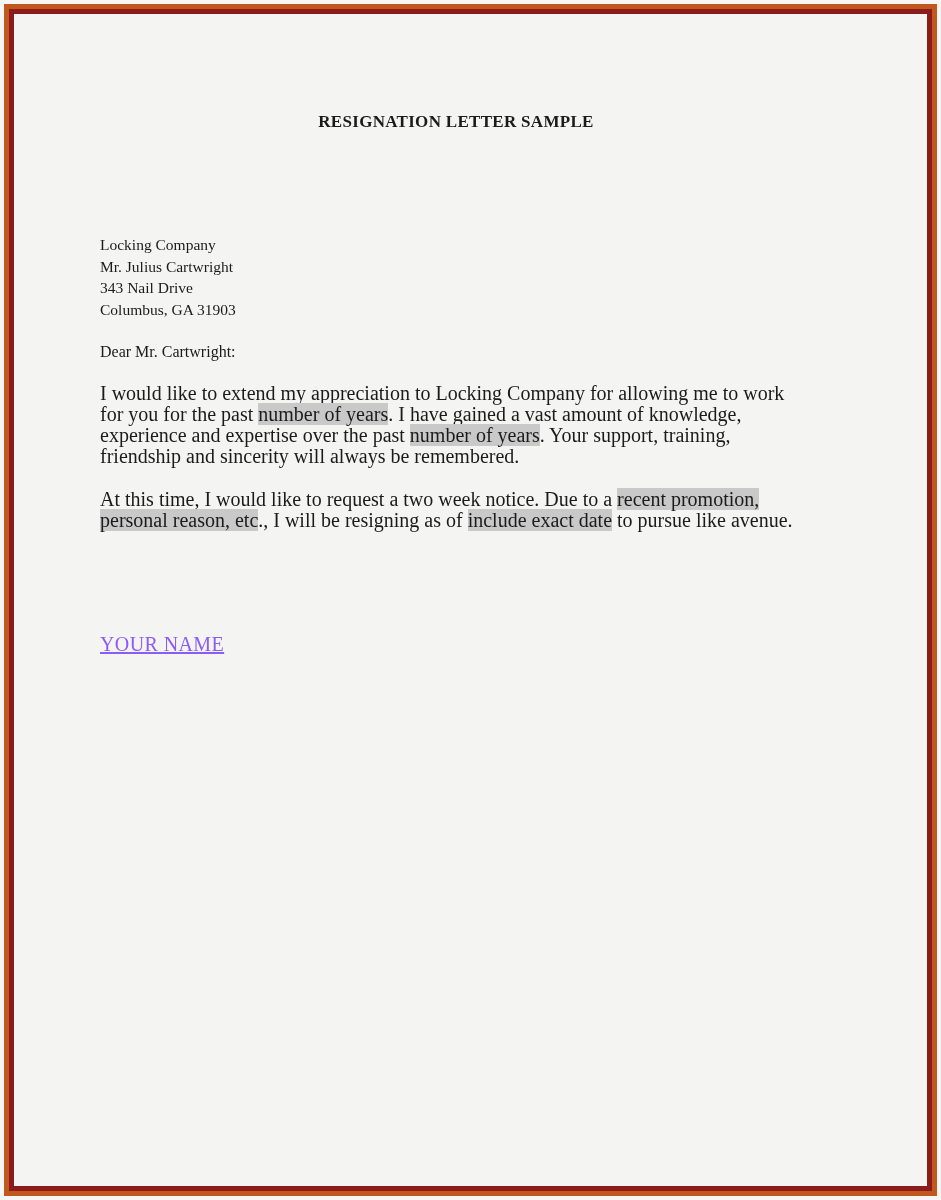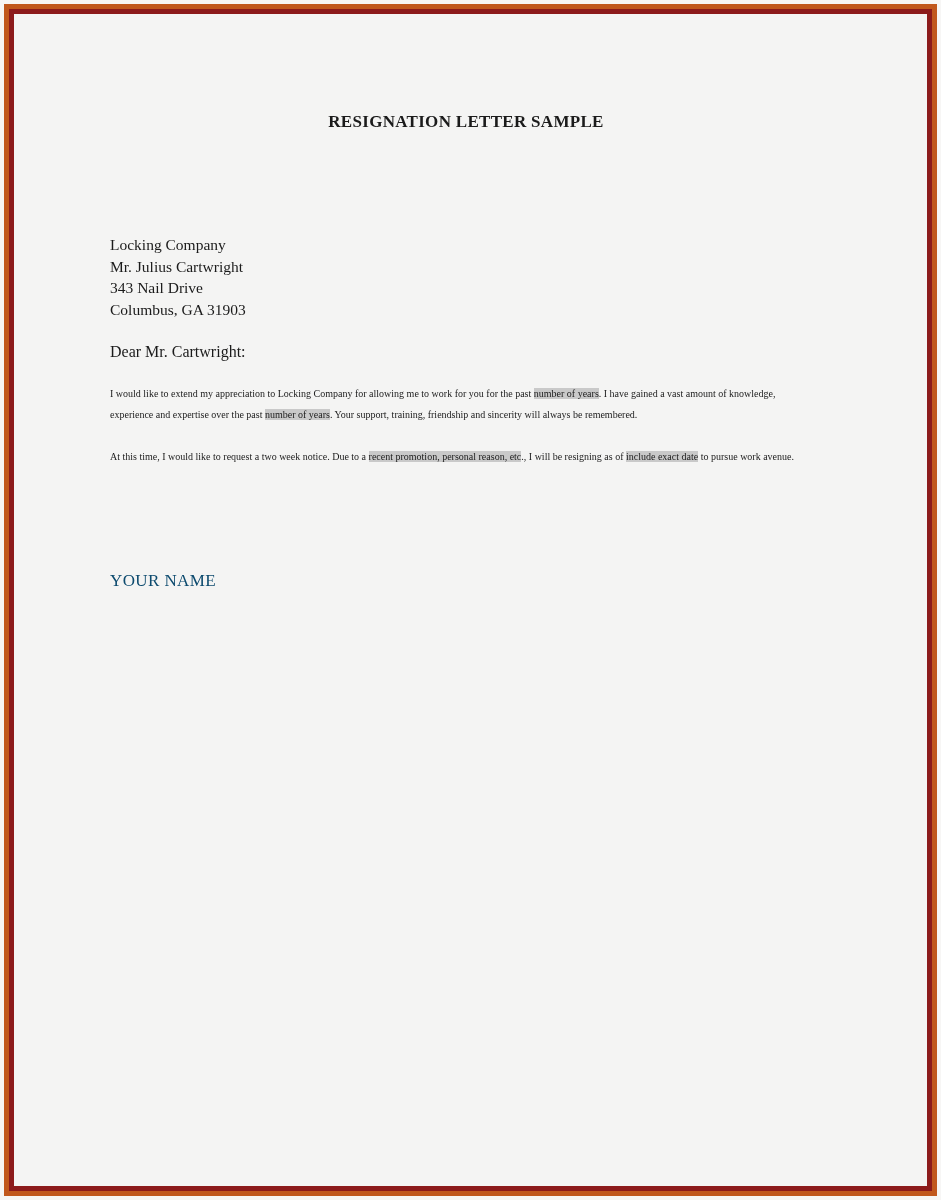--- a/index.html
+++ b/index.html
@@ -45,21 +45,21 @@
     height: 100%;
     box-sizing: border-box;
     border: 2px solid #f4f4f3;   
     background: #f4f4f3;
     position: relative;
   }
 
   
   .letter {
     position: absolute;
-    left: 94px;      
+    left: 84px;      
     top: 96px;
     width: 708px;     
   }
 
   .letter-title {
     text-align: center;
     font-weight: bold;
     font-size: 17px;
     letter-spacing: 0.3px;
     color: #1b1b1b;
@@ -80,42 +80,43 @@
   .block-gap-recipient { height: 21px; }
 
   .salutation {
     font-size: 16px;
     line-height: 21.5px;
     color: #1b1b1b;
     margin: 0;
   }
 
   .para {
-    font-size: 10px;
+    font-size: 20px;
     line-height: 21.3px;
     color: #1b1b1b;
     margin: 0;
     text-align: left;
   }
 
   .gap-sm { height: 20px; }
   .gap-md { height: 21px; }
   .gap-lg { height: 21px; }
 
   .hl {
     background: #c9c9c9;
     color: #1b1b1b;
   }
 
   .signature-name {
-    font-size: 17px;
+    font-size: 20px;
     line-height: 21.5px;
-    color: #0c4a6e;
+    color: #8b5cf6;
     letter-spacing: 0.4px;
     margin: 0;
+    text-decoration: underline;
   }
   .gap-signature { height: 61px; }
 </style>
 </head>
 <body>
 
 <div class="page-frame">
   <div class="frame-outer">
     <div class="frame-inner">
       <div class="frame-liner">
@@ -137,21 +138,21 @@
           <div class="block-gap-recipient"></div>
 
           <div class="salutation">Dear Mr. Cartwright:</div>
 
           <div class="gap-sm"></div>
 
           <p class="para"><span>I would like to extend my appreciation to Locking Company for allowing me to work for you for the past </span><span class="hl">number of years</span><span>.  I have gained a vast amount of knowledge, experience and expertise over the past </span><span class="hl">number of years</span><span>.  Your support, training, friendship and sincerity will always be remembered.</span></p>
 
           <div class="gap-md"></div>
 
-          <p class="para"><span>At this time, I would like to request a two week notice.  Due to a </span><span class="hl">recent promotion, personal reason, etc</span><span>., I will be resigning as of </span><span class="hl">include exact date</span><span> to pursue work avenue.</span></p>
+          <p class="para"><span>At this time, I would like to request a two week notice.  Due to a </span><span class="hl">recent promotion, personal reason, etc</span><span>., I will be resigning as of </span><span class="hl">include exact date</span><span> to pursue like avenue.</span></p>
 
           <div class="gap-lg"></div>
 
 
           <div class="gap-lg"></div>
 
 
           <div class="gap-signature"></div>
 
           <p class="signature-name">YOUR NAME</p>

